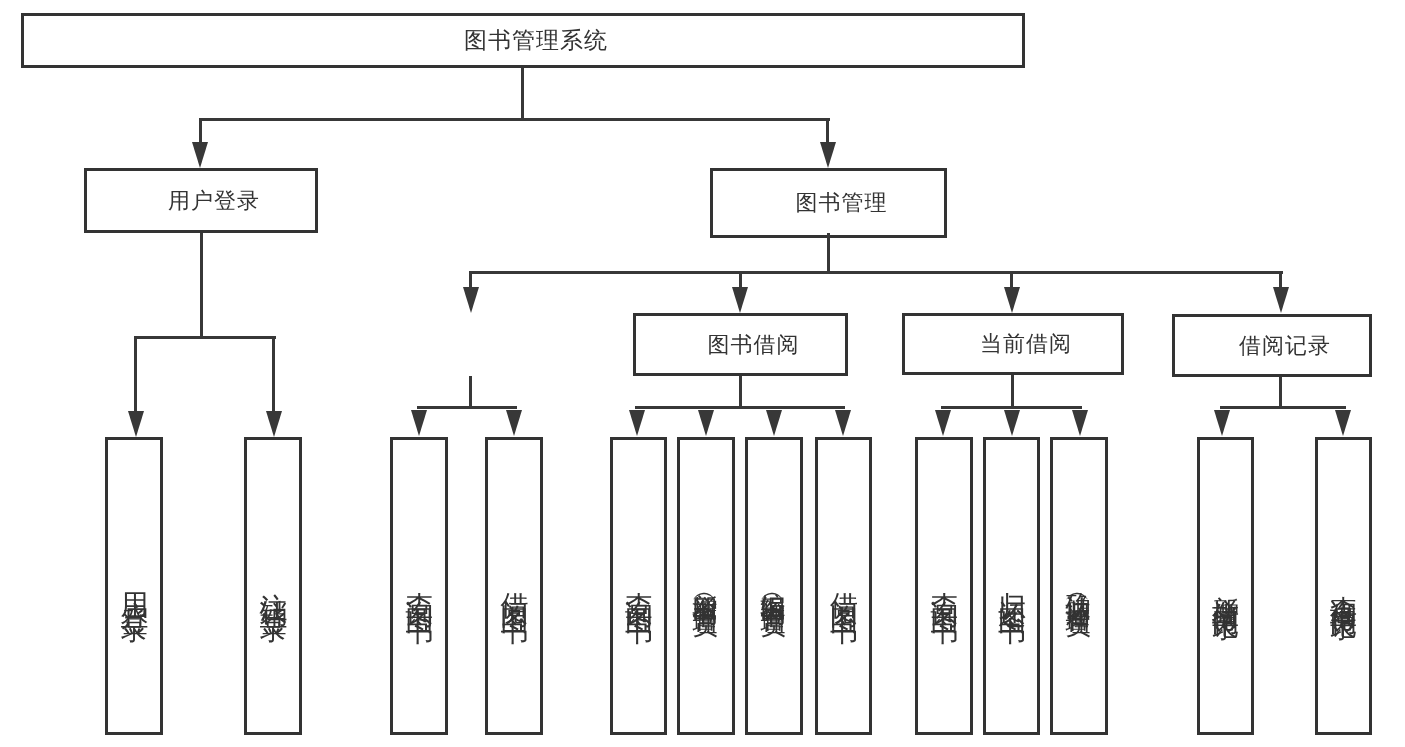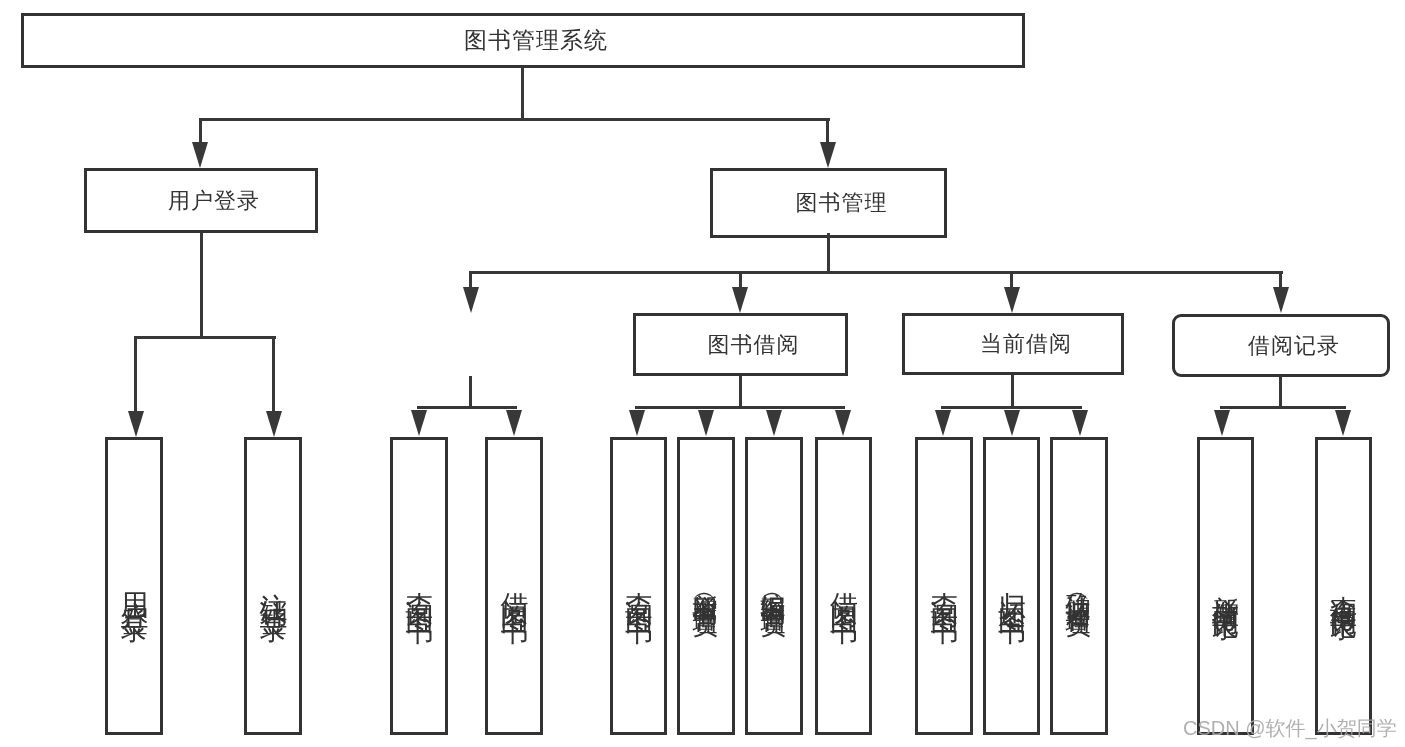--- a/index.html
+++ b/index.html
@@ -62,21 +62,21 @@
   <div class="arrow" style="left:463px;top:287px;"></div>
   <div class="vline" style="left:739px;top:271px;height:18px;"></div>
   <div class="arrow" style="left:732px;top:287px;"></div>
   <div class="vline" style="left:1010px;top:271px;height:18px;"></div>
   <div class="arrow" style="left:1004px;top:287px;"></div>
   <div class="vline" style="left:1279px;top:271px;height:18px;"></div>
   <div class="arrow" style="left:1273px;top:287px;"></div>
 
   <div class="box" style="left:902px;top:313px;width:222px;height:62px;">当前借阅</div>
   <div class="box" style="left:633px;top:313px;width:215px;height:63px;">图书借阅</div>
-  <div class="box" style="left:1172px;top:314px;width:218px;height:63px;border-radius:9px;">借阅记录</div>
+  <div class="box" style="left:1172px;top:314px;width:200px;height:63px;">借阅记录</div>
 
   <div class="vline" style="left:469px;top:376px;height:32px;"></div>
   <div class="hline" style="left:417px;top:406px;width:100px;"></div>
   <div class="arrow" style="left:411px;top:410px;"></div>
   <div class="arrow" style="left:506px;top:410px;"></div>
 
   <div class="vline" style="left:739px;top:376px;height:32px;"></div>
   <div class="hline" style="left:635px;top:406px;width:210px;"></div>
   <div class="arrow" style="left:629px;top:410px;"></div>
   <div class="arrow" style="left:698px;top:410px;"></div>
@@ -105,15 +105,14 @@
   <div class="vbox dense" style="left:745px;top:437px;width:58px;height:298px;">编辑图书（管理员）</div>
   <div class="vbox" style="left:815px;top:437px;width:57px;height:298px;">借阅图书</div>
 
   <div class="vbox" style="left:915px;top:437px;width:58px;height:298px;">查询图书</div>
   <div class="vbox" style="left:983px;top:437px;width:57px;height:298px;">归还图书</div>
   <div class="vbox dense" style="left:1050px;top:437px;width:58px;height:298px;">确认归还（管理员）</div>
 
   <div class="vbox medium" style="left:1197px;top:437px;width:57px;height:298px;">新增借阅记录</div>
   <div class="vbox medium" style="left:1315px;top:437px;width:57px;height:298px;">查询借阅记录</div>
 
-  <div class="watermark">CSDN @软件_小贺同学</div>
 
 </div>
 
 </body></html>

